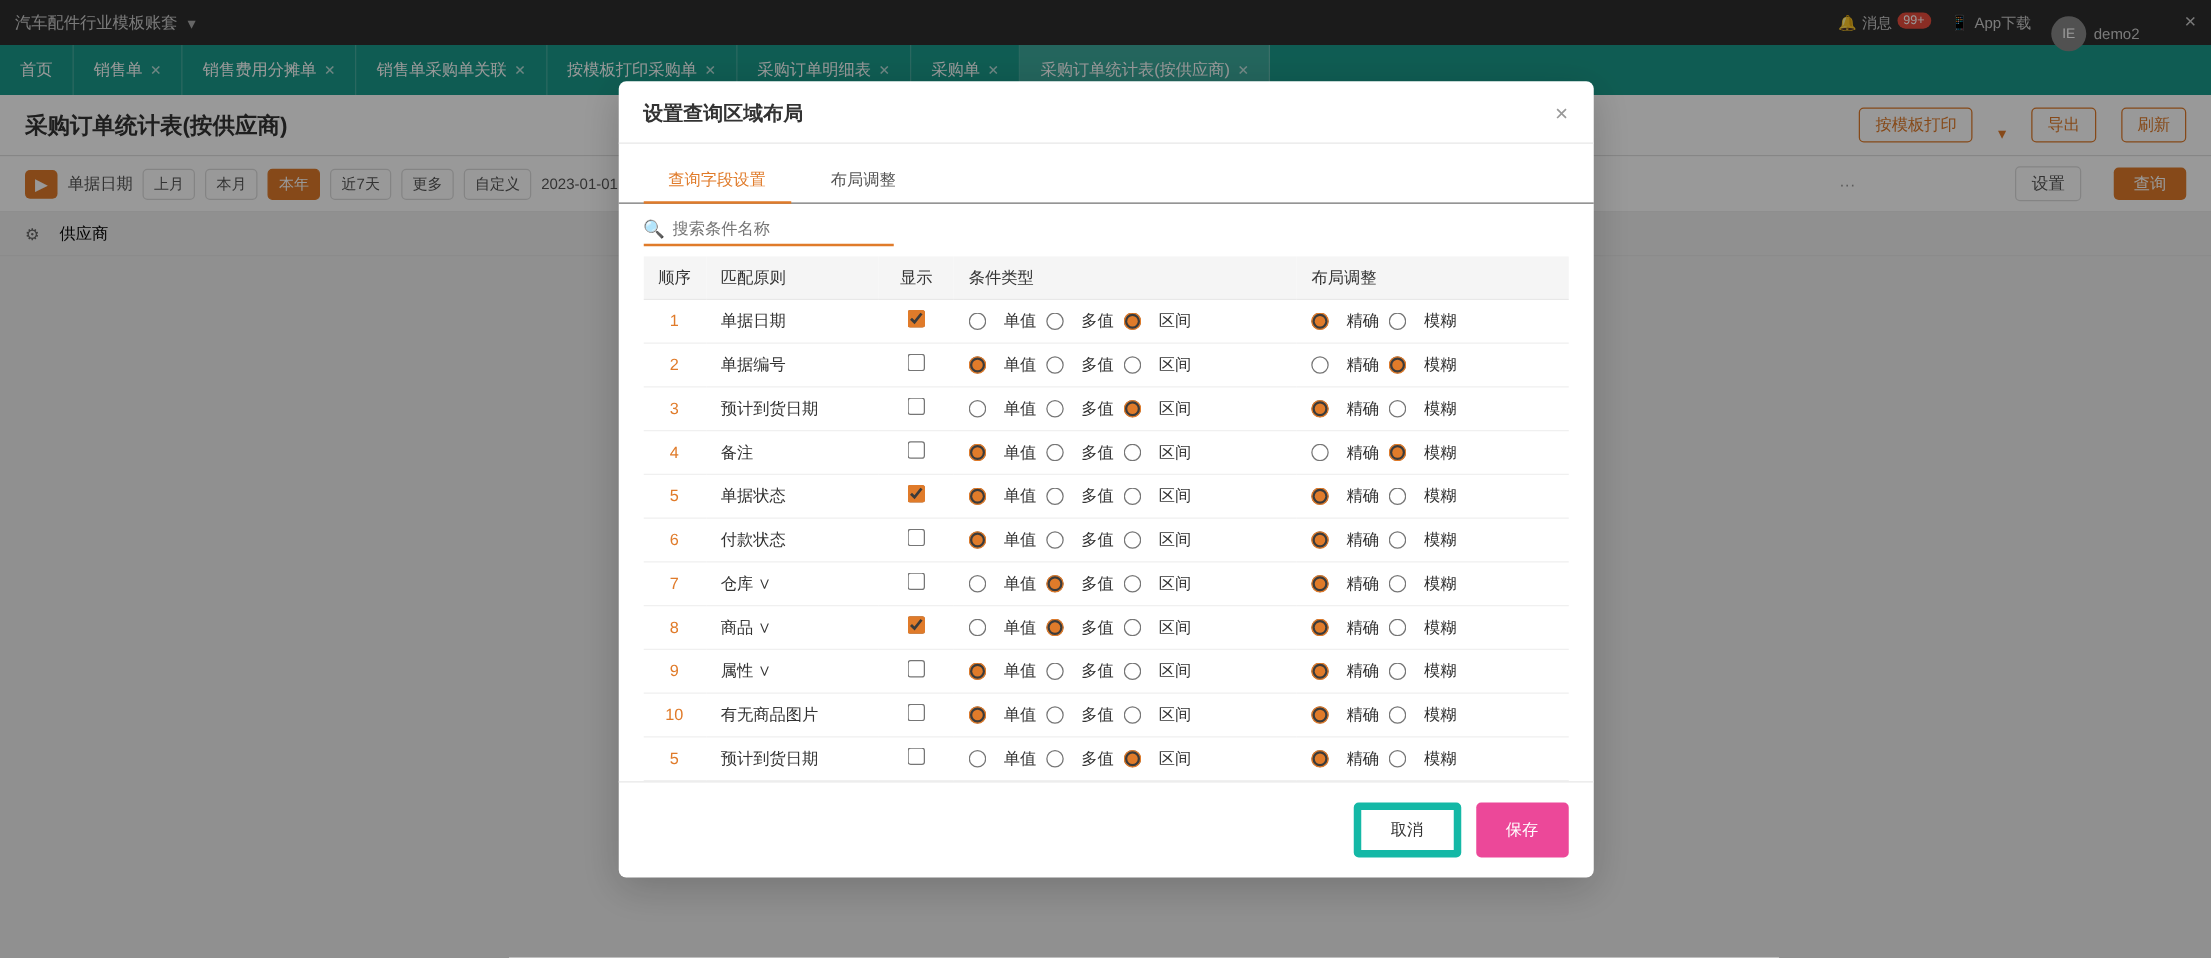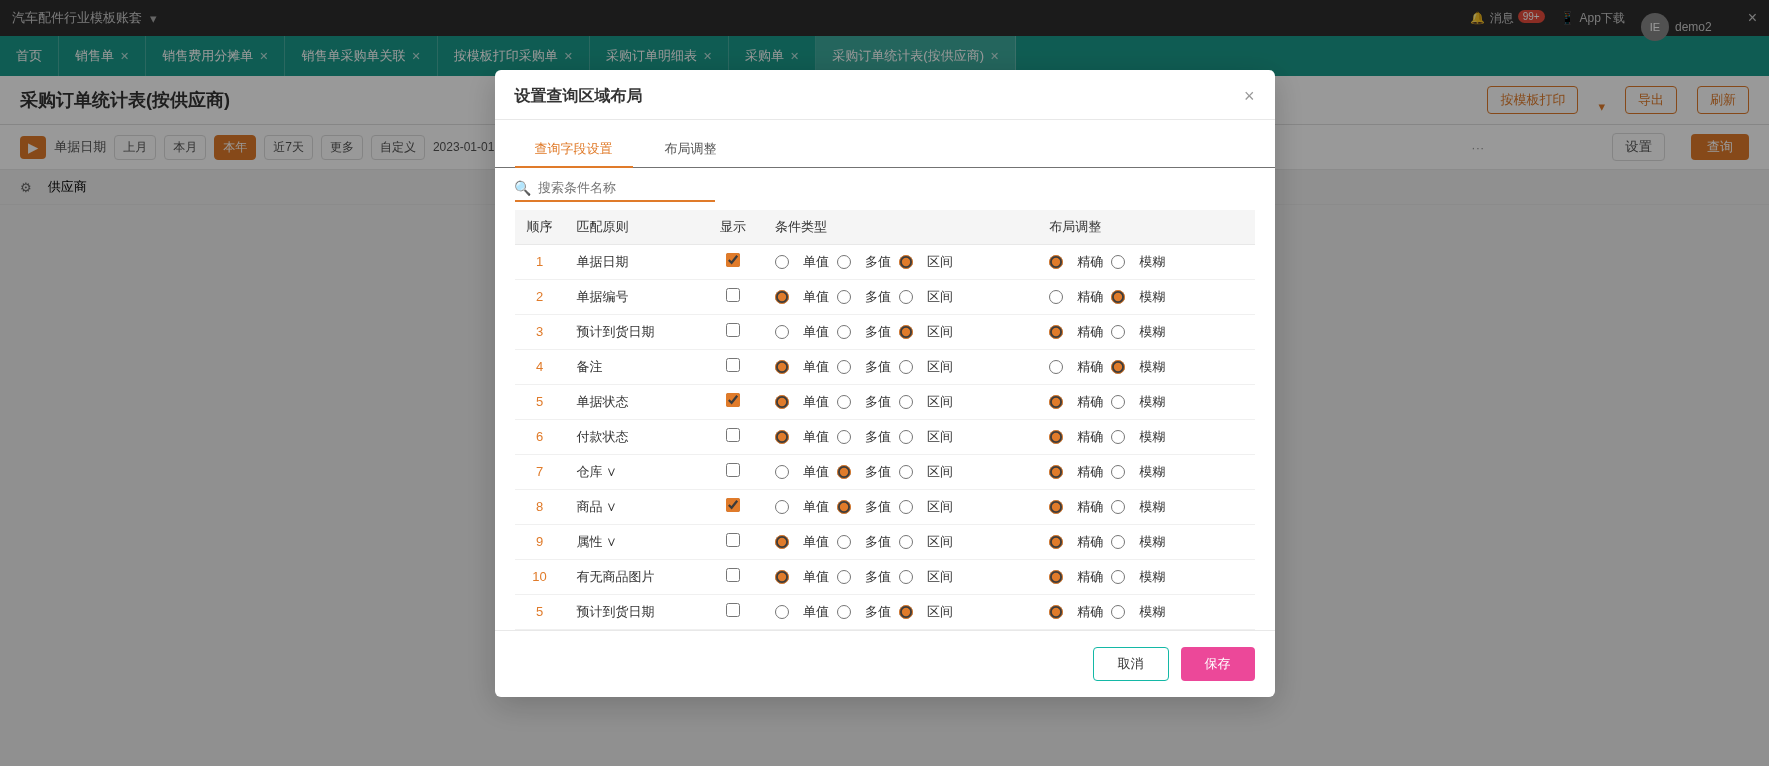--- a/index.html
+++ b/index.html
@@ -227,21 +227,21 @@
 
     
     .dialog-footer {
       padding: 16px 20px;
       display: flex;
       justify-content: flex-end;
       gap: 12px;
       border-top: 1px solid #e8e8e8;
     }
     .btn-cancel {
-      border: 1px solid #14b8a6;
+      border: 6px solid #14b8a6;
       background: white;
       padding: 7px 24px;
       border-radius: 4px;
       cursor: pointer;
       color: #333;
       font-size: 13px;
     }
     .btn-save {
       background: #ec4899;
       color: white;

